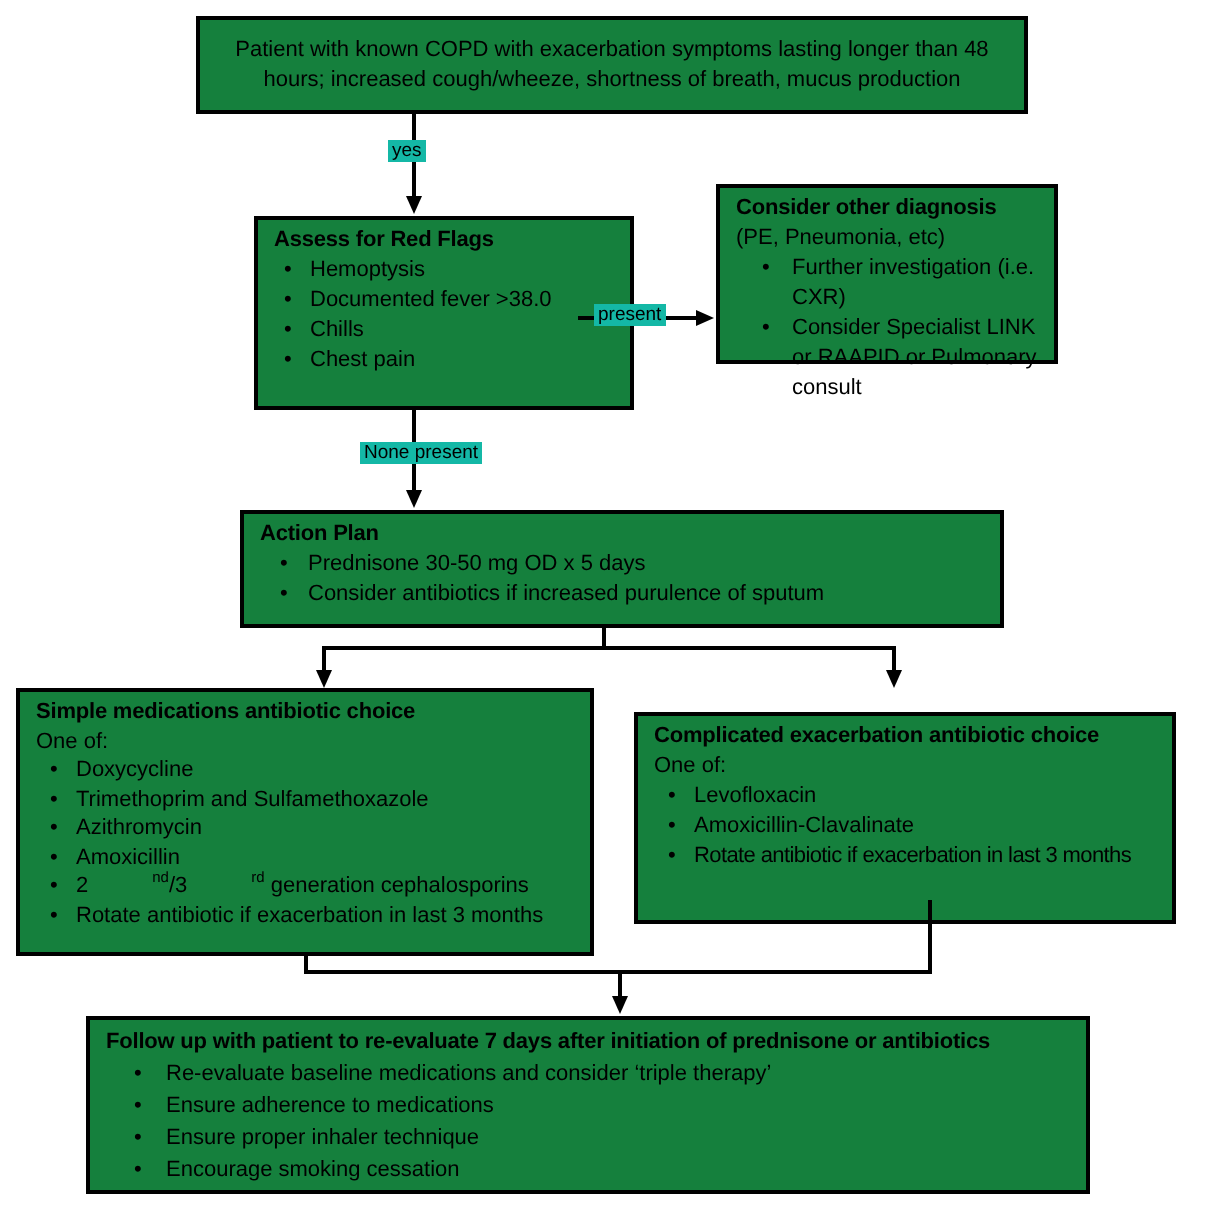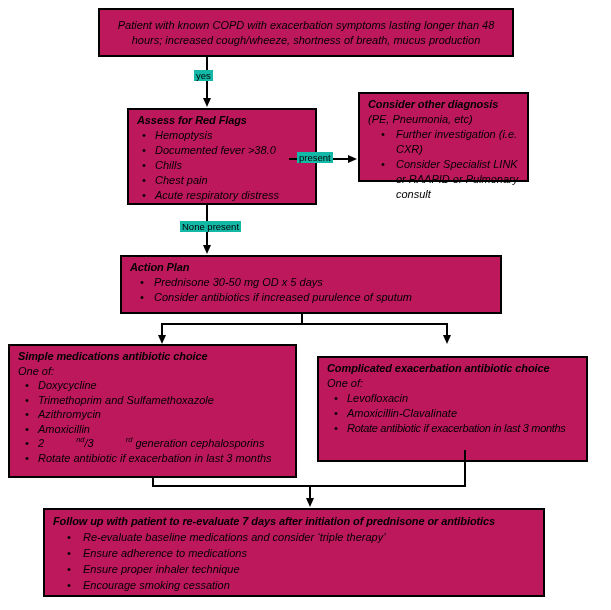--- a/index.html
+++ b/index.html
@@ -13,25 +13,24 @@
     position: relative;
     width: 611px;
     height: 610px;
     background: #ffffff;
     overflow: hidden;
   }
   .box {
     position: absolute;
     box-sizing: border-box;
     border: 2px solid #000000;
-    background: #be185d;
+    background: #15803d;
     font-size: 11px;
     line-height: 15px;
     padding: 3px 8px 2px 8px;
-    font-style: italic;
   }
   .box-title {
     font-weight: bold;
     letter-spacing: -0.1px;
   }
   .box ul {
     margin: 0;
     padding: 0;
     list-style: none;
   }
@@ -111,21 +110,20 @@
   <div class="arrow-down" style="left:203px; top:98px;"></div>
   <div class="edge-label" style="left:194px; top:70px;">yes</div>
 
   <div class="box assess">
     <div class="box-title">Assess for Red Flags</div>
     <ul>
       <li>Hemoptysis</li>
       <li>Documented fever &gt;38.0</li>
       <li>Chills</li>
       <li>Chest pain</li>
-      <li>Acute respiratory distress</li>
     </ul>
   </div>
 
   <div class="line" style="left:289px; top:158px; width:60px; height:2px;"></div>
   <div class="arrow-right" style="left:348px; top:155px;"></div>
   <div class="edge-label" style="left:297px; top:152px;">present</div>
 
   <div class="box consider">
     <div><span class="box-title">Consider other diagnosis</span><span> (PE, Pneumonia, etc)</span></div>
     <ul>

